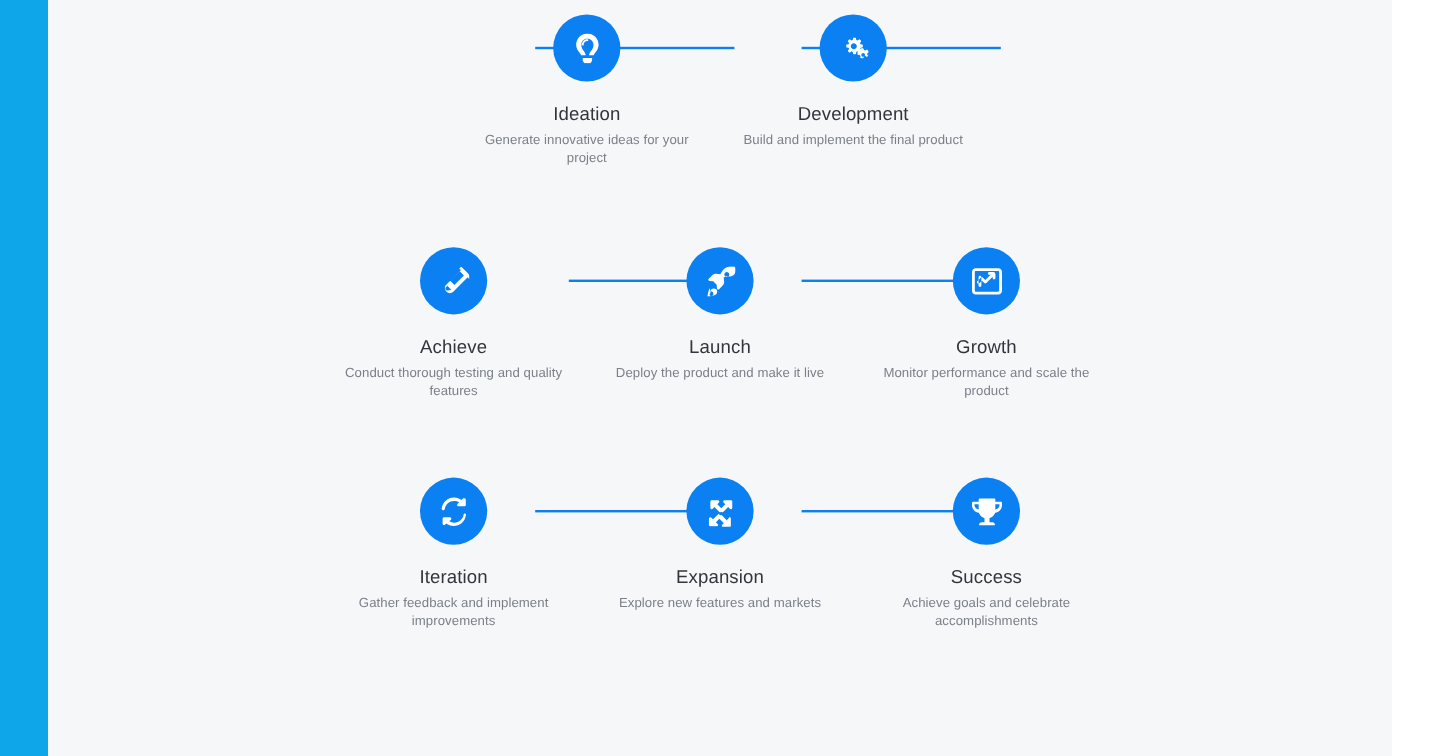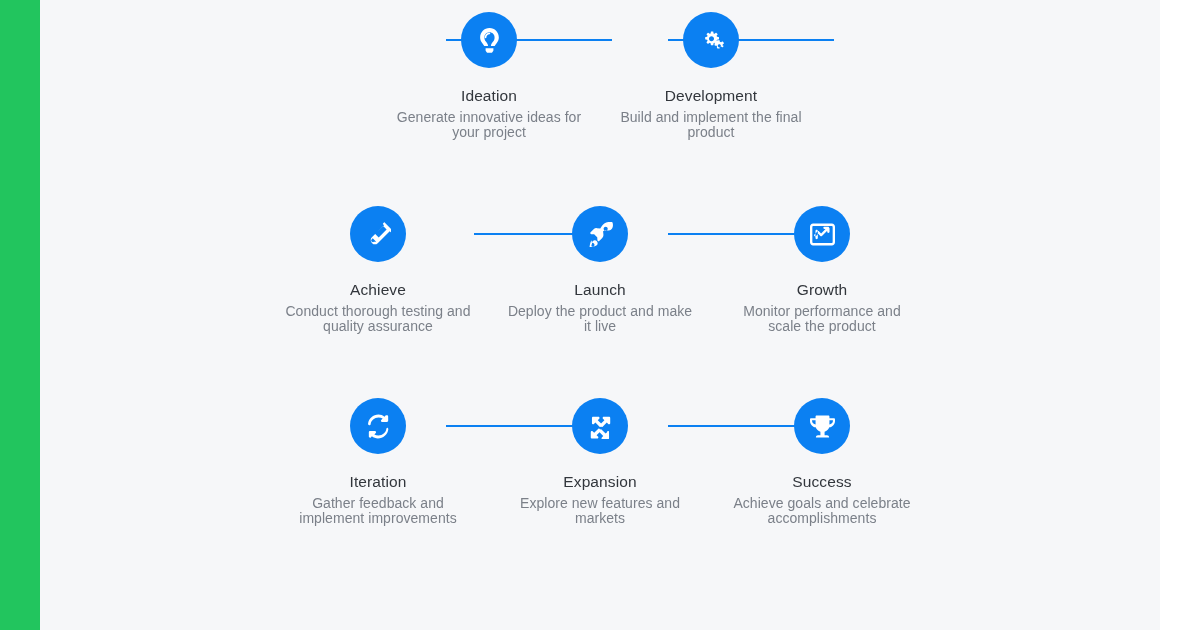--- a/index.html
+++ b/index.html
@@ -11,21 +11,21 @@
     height: 630px;
     background: #ffffff;
     font-family: "Liberation Sans", sans-serif;
     overflow: hidden;
   }
 
   #canvas {
     position: relative;
     width: 952px;
     height: 630px;
-    background: #22c55e;
+    background: #0ea5e9;
   }
 
   
   #panel {
     position: absolute;
     left: 40px;
     top: 0;
     width: 1120px;
     height: 630px;
     background: #f6f7f9;
@@ -84,21 +84,21 @@
     font-size: 15.5px;
     line-height: 18px;
     color: #32363c;
     text-align: center;
     letter-spacing: 0.1px;
     font-weight: 400;
   }
 
   .step-desc {
     margin-top: 5px;
-    font-size: 14px;
+    font-size: 11px;
     line-height: 14.5px;
     color: #7b8089;
     text-align: center;
     max-width: 192px;
     letter-spacing: 0.05px;
   }
 
   
   .connector {
     position: absolute;
@@ -145,21 +145,21 @@
         <div class="connector" style="left: 434px; width: 138px; background: rgb(11, 128, 242);"></div>
         <div class="connector" style="left: 628px; width: 138px; background: rgb(11, 128, 242);"></div>
 
         <div class="step">
           <div class="step-icon" style="background: rgb(11, 128, 242);">
             <svg viewBox="0 0 480 512" style="fill: rgb(255, 255, 255);">
               <path d="M477 121L366 10c-4-4-10-4-14 0l-19 19c-4 4-4 11 0 15l22 22L104 312c-31 31-32 81-2 113l8 8c31 32 83 32 114 0l246-246 22 22c4 4 11 4 15 0l19-19c4-4 4-10-1-14l-48-55zM146 405c-11 11-29 11-40 0l-8-8c-11-11-11-29 0-41l24-24 71 71-47 2zM244 316l-71-71 162-162 71 71-162 162z"></path>
             </svg>
           </div>
           <div class="step-title" style="color: rgb(50, 54, 60);">Achieve</div>
-          <div class="step-desc" style="color: rgb(123, 128, 137);">Conduct thorough testing and quality assurance</div>
+          <div class="step-desc" style="color: rgb(123, 128, 137);">Conduct thorough testing and quality features</div>
         </div>
 
         <div class="step">
           <div class="step-icon" style="background: rgb(11, 128, 242);">
             <svg viewBox="0 0 512 512" style="fill: rgb(255, 255, 255);">
               <path d="M505 19c-2-9-9-16-18-18C400-15 317 23 274 95l-23 38-69-7c-25-3-49 6-67 24l-62 62c-6 6-8 16-4 24 3 8 11 13 20 13l60 4 1 1 58 58 1 1 4 60c1 9 6 17 14 20 8 3 17 1 23-5l62-62c18-18 27-43 24-67l-7-69 38-23C489 196 527 107 505 19zM362 181c-23 0-42-19-42-42s19-42 42-42 42 19 42 42-19 42-42 42zM74 372c-27 27-39 120-41 136-1 6 4 11 10 10 16-2 109-14 136-41 24-24 25-62 2-85-23-23-62-22-85 2-9 9-15 21-17 33 16-3 31 1 42 12 15 15 16 38 3 54-6 7-14 11-23 13l-27-5-4-26c2-9 6-18 13-24z"></path>
             </svg>
           </div>
           <div class="step-title" style="color: rgb(50, 54, 60);">Launch</div>
           <div class="step-desc" style="color: rgb(123, 128, 137);">Deploy the product and make it live</div>

